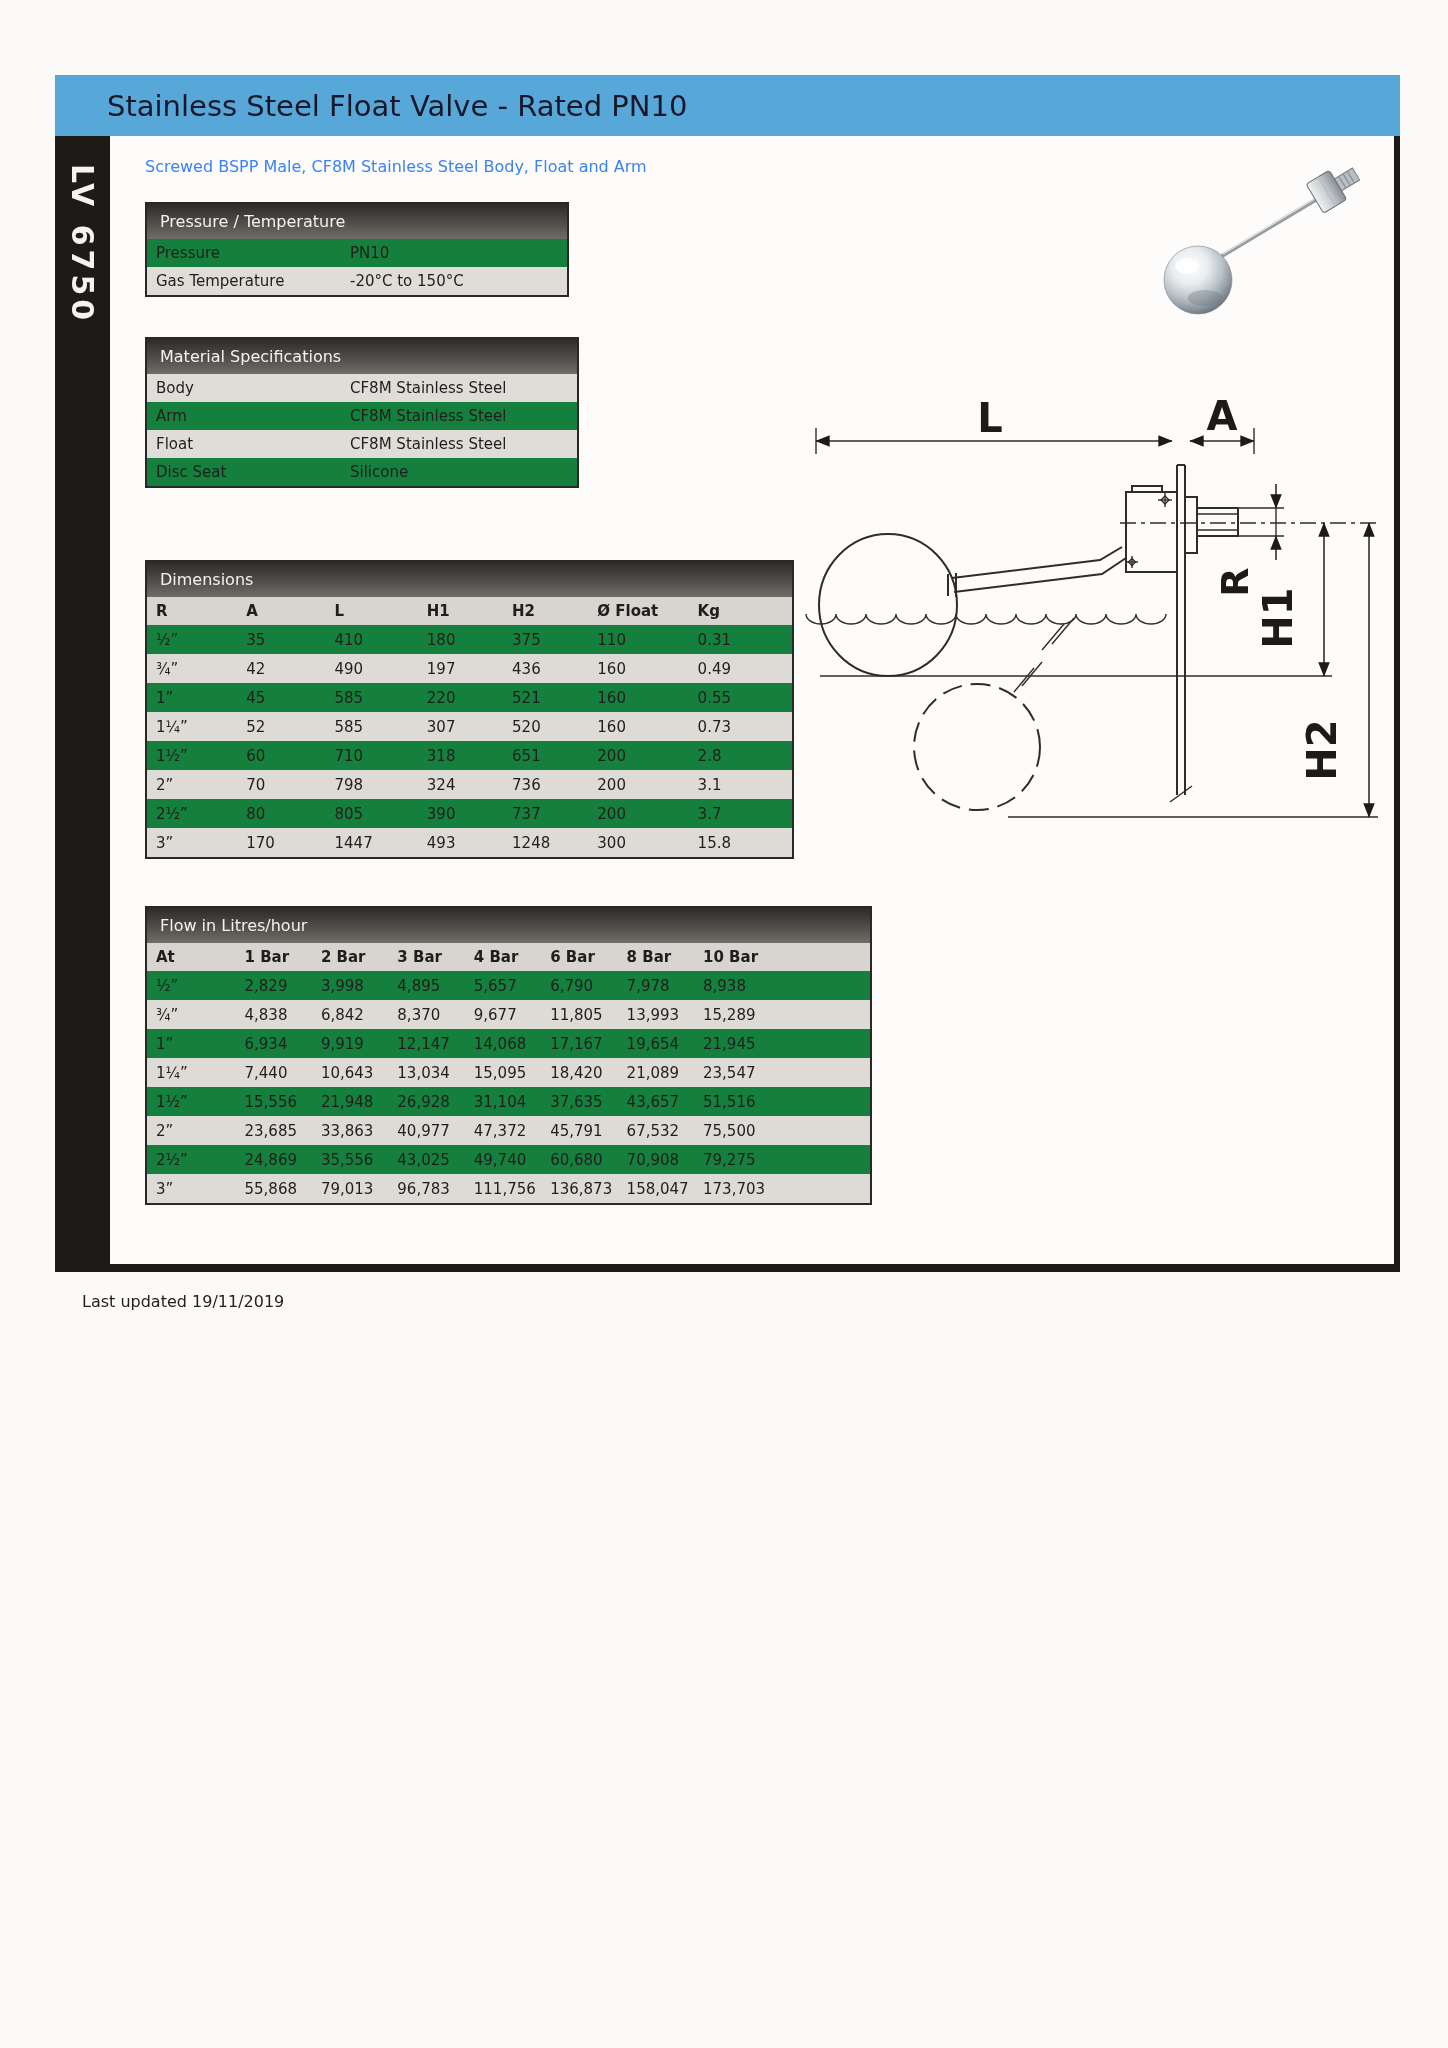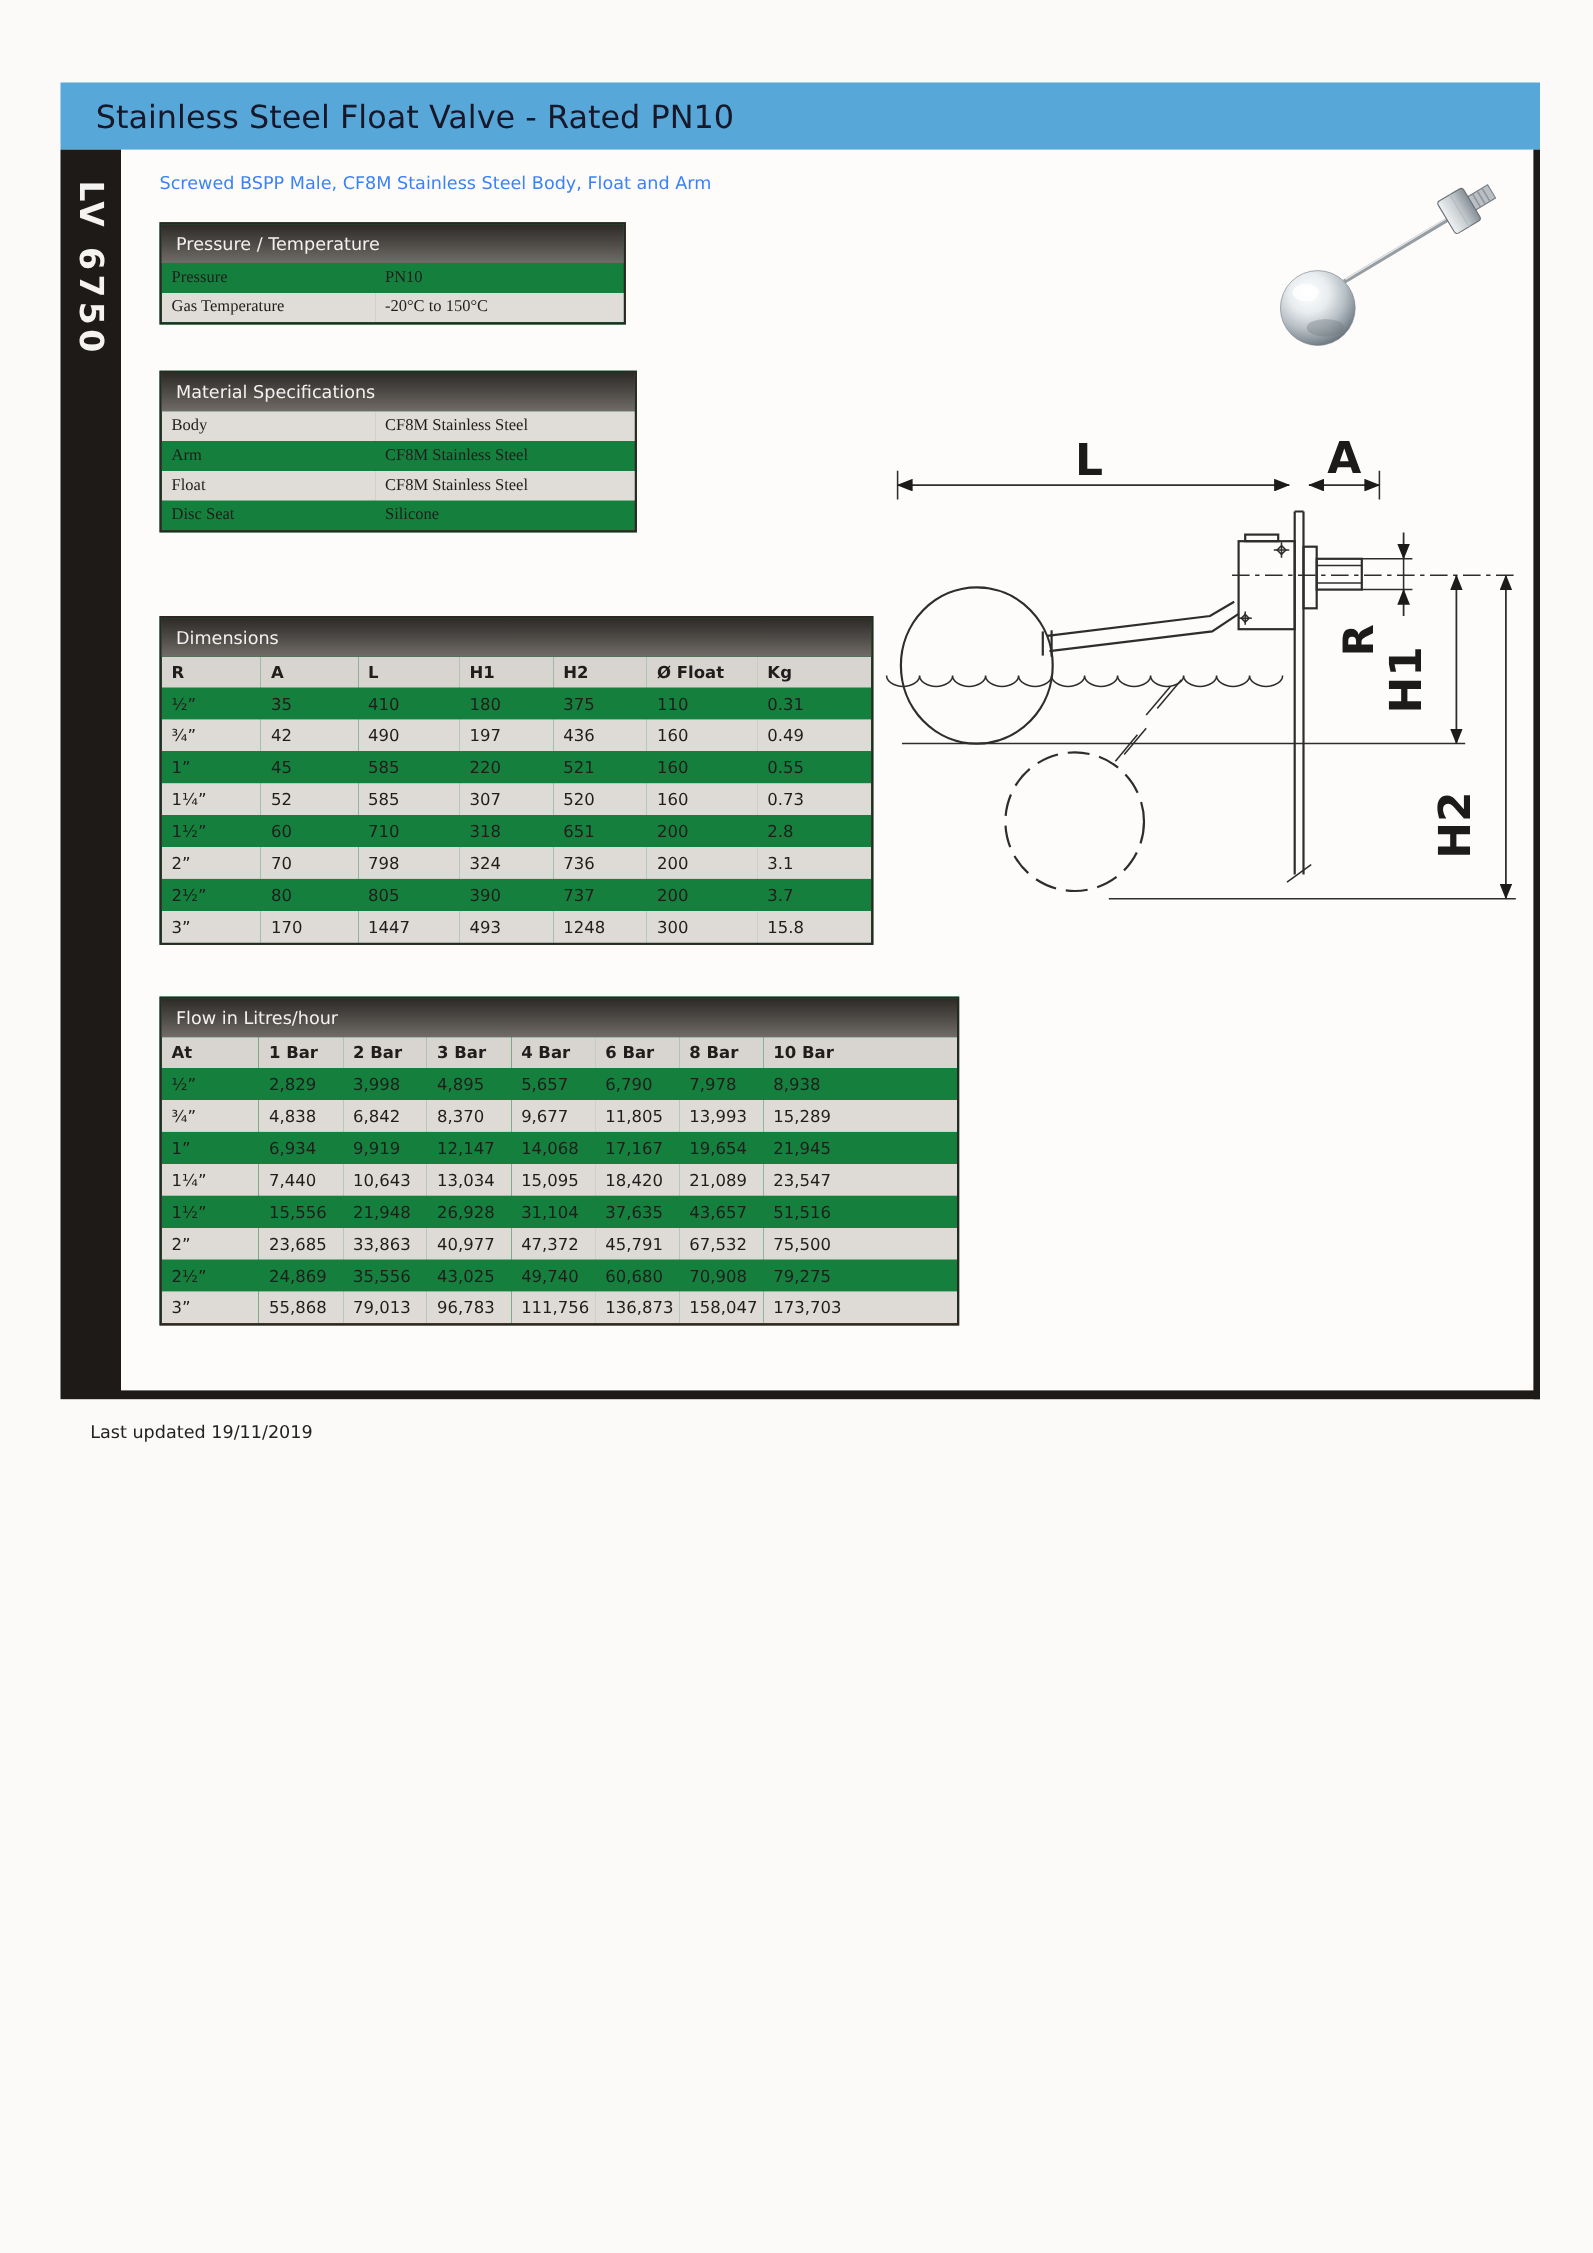--- a/index.html
+++ b/index.html
@@ -1,42 +1,42 @@
 <!DOCTYPE html>
 <html><head>
 <meta charset="utf-8">
 <style>
   html,body{margin:0;padding:0;background:#fbfaf8;}
   .page{position:relative;width:1448px;height:2048px;background:#fbfaf8;overflow:hidden;
         font-family:"DejaVu Sans","Liberation Sans",sans-serif;color:#1f1e1c;}
 
   
   .title-bar{position:absolute;left:55px;top:75px;width:1345px;height:61px;background:#57a8d8;
-             display:flex;align-items:center;padding-left:32px;box-sizing:border-box;}
+             display:flex;align-items:center;padding-left:52px;box-sizing:border-box;}
   .title-bar span{font-size:29px;color:#18182a;}
   .side-bar{position:absolute;left:55px;top:136px;width:55px;height:1136px;background:#1e1a17;
             display:flex;justify-content:center;}
   .model{writing-mode:vertical-rl;text-orientation:mixed;font-weight:bold;font-size:30px;
          color:#f4f3f1;letter-spacing:4px;margin-top:28px;}
   .border-right{position:absolute;left:1394px;top:136px;width:6px;height:1136px;background:#1e1a17;}
   .border-bottom{position:absolute;left:110px;top:1264px;width:1290px;height:8px;background:#1e1a17;}
   .content-bg{position:absolute;left:110px;top:136px;width:1284px;height:1128px;background:#fdfcfa;}
 
   .subtitle{position:absolute;left:145px;top:157px;font-size:16px;color:#3b82f6;}
 
   .panel{position:absolute;border:2px solid #2b2824;background:#15803d;}
   .p-pressure{left:145px;top:202px;width:420px;}
   .p-material{left:145px;top:337px;width:430px;}
   .p-dims{left:145px;top:560px;width:645px;}
   .p-flow{left:145px;top:906px;width:723px;}
   .panel-head{background:linear-gradient(180deg,#2d2a28 0%,#4a4744 45%,#716c67 100%);
               color:#f3f2f0;font-size:16px;padding:8px 13px;}
   table{width:100%;border-collapse:collapse;font-size:15px;color:#1f1e1c;table-layout:fixed;}
   td,th{text-align:left;white-space:nowrap;overflow:hidden;}
-  .spec td{padding:5px 9px;font-family:Liberation Serif, serif;}
+  .spec td{padding:5px 9px;}
   .spec td:first-child{width:176px;}
   .grid thead th{background:#d8d5d0;font-weight:bold;padding:5px 9px;}
   .grid td{padding:5.5px 9px;}
   .t-pressure tbody tr:nth-child(even){background:#e0ddd8;}
   .t-material tbody tr:nth-child(odd){background:#e0ddd8;}
   .t-dims tbody tr:nth-child(even),.t-flow tbody tr:nth-child(even){background:#dedbd6;}
 
   .updated{position:absolute;left:82px;top:1292px;font-size:16px;color:#242220;}
 
   .photo{position:absolute;left:1150px;top:160px;width:230px;height:165px;}

